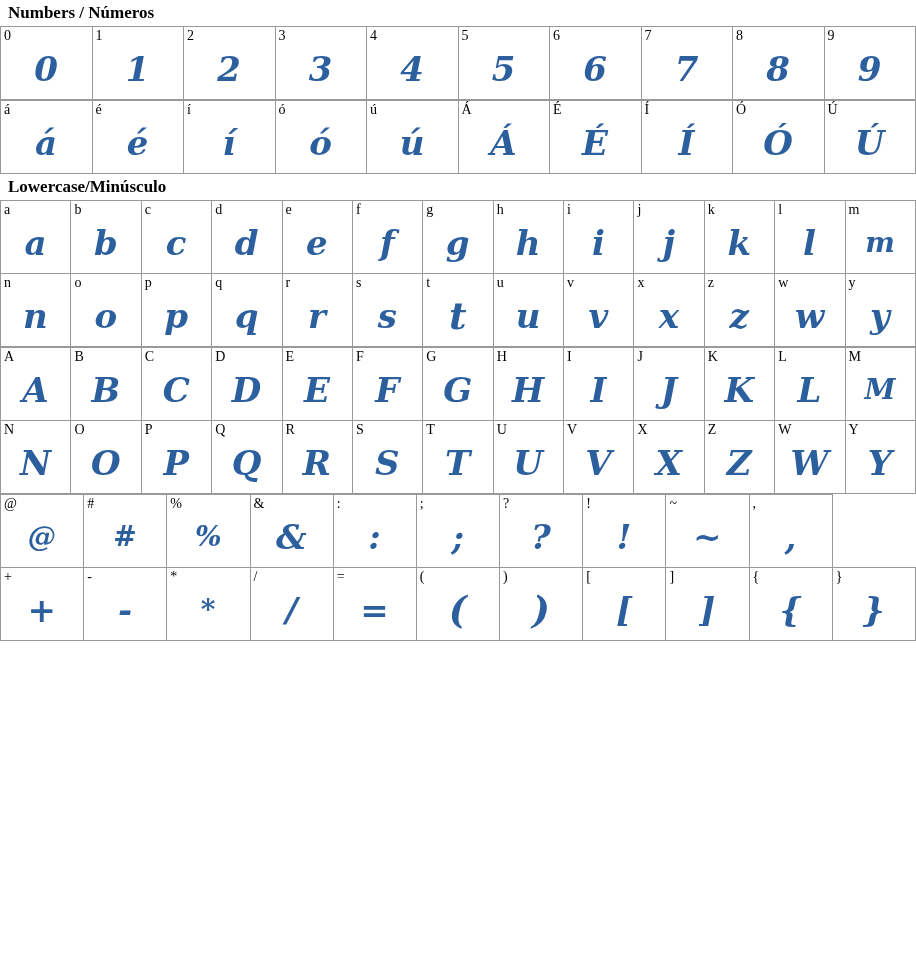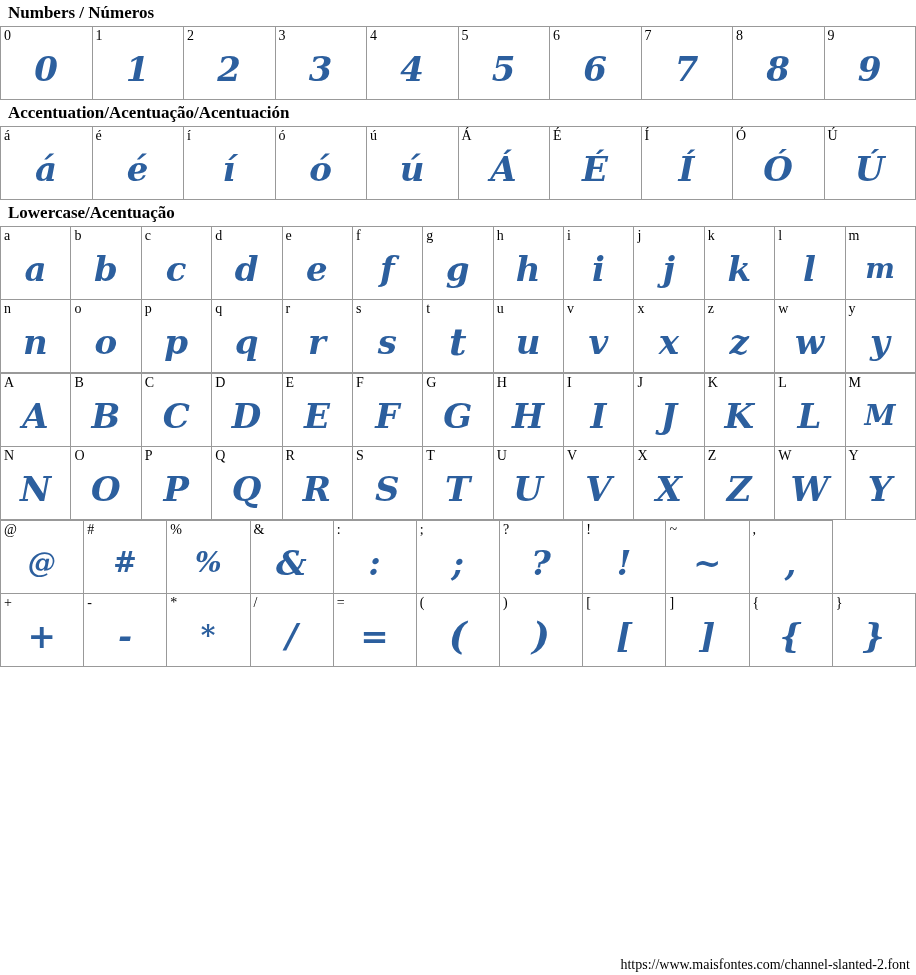--- a/index.html
+++ b/index.html
@@ -121,21 +121,20 @@
             <span class="glyph">8</span>
           </td>
       <td>
             <span class="char-label">9</span>
             <span class="glyph">9</span>
           </td>
     </tr>
   </tbody>
     </table>
 
-  <div class="section-title">Accentuation/Acentuação/Acentuación</div>
   <table class="glyph-table">
     <tbody>
         <tr>
       <td>
             <span class="char-label">á</span>
             <span class="glyph">á</span>
           </td>
       <td>
             <span class="char-label">é</span>
             <span class="glyph">é</span>
@@ -169,21 +168,21 @@
             <span class="glyph">Ó</span>
           </td>
       <td>
             <span class="char-label">Ú</span>
             <span class="glyph">Ú</span>
           </td>
     </tr>
   </tbody>
     </table>
 
-  <div class="section-title">Lowercase/Acentuação</div>
+  <div class="section-title">Lowercase/Minúsculo</div>
   <table class="glyph-table">
     <tbody>
         <tr>
       <td>
             <span class="char-label">a</span>
             <span class="glyph">a</span>
           </td>
       <td>
             <span class="char-label">b</span>
             <span class="glyph">b</span>
@@ -489,14 +488,13 @@
             <span class="glyph">{</span>
           </td>
       <td>
             <span class="char-label">}</span>
             <span class="glyph">}</span>
           </td>
     </tr>
   </tbody>
     </table>
 
-  <div class="footer">https://www.maisfontes.com/channel-slanted-2.font</div>
 </div>
 
 </body></html>

